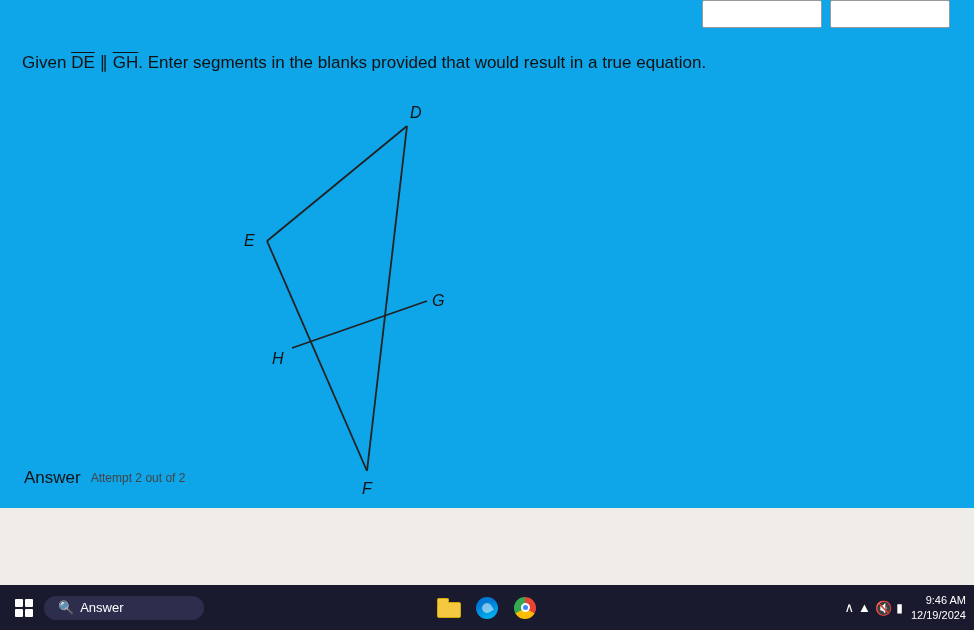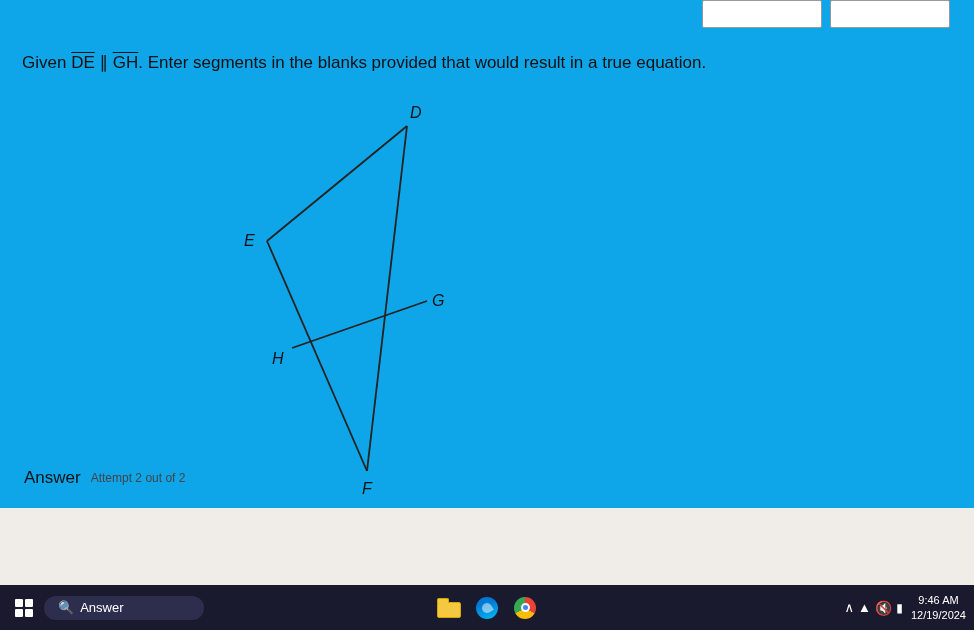--- a/index.html
+++ b/index.html
@@ -179,21 +179,21 @@
       gap: 4px;
       color: white;
       font-size: 12px;
       font-family: Arial, sans-serif;
     }
     .tray-icon {
       color: white;
       font-size: 13px;
     }
     .clock {
-      text-align: center;
+      text-align: right;
       color: white;
       font-family: Arial, sans-serif;
       font-size: 11px;
       line-height: 1.3;
       cursor: pointer;
     }
   </style>
 </head>
 <body>
 

